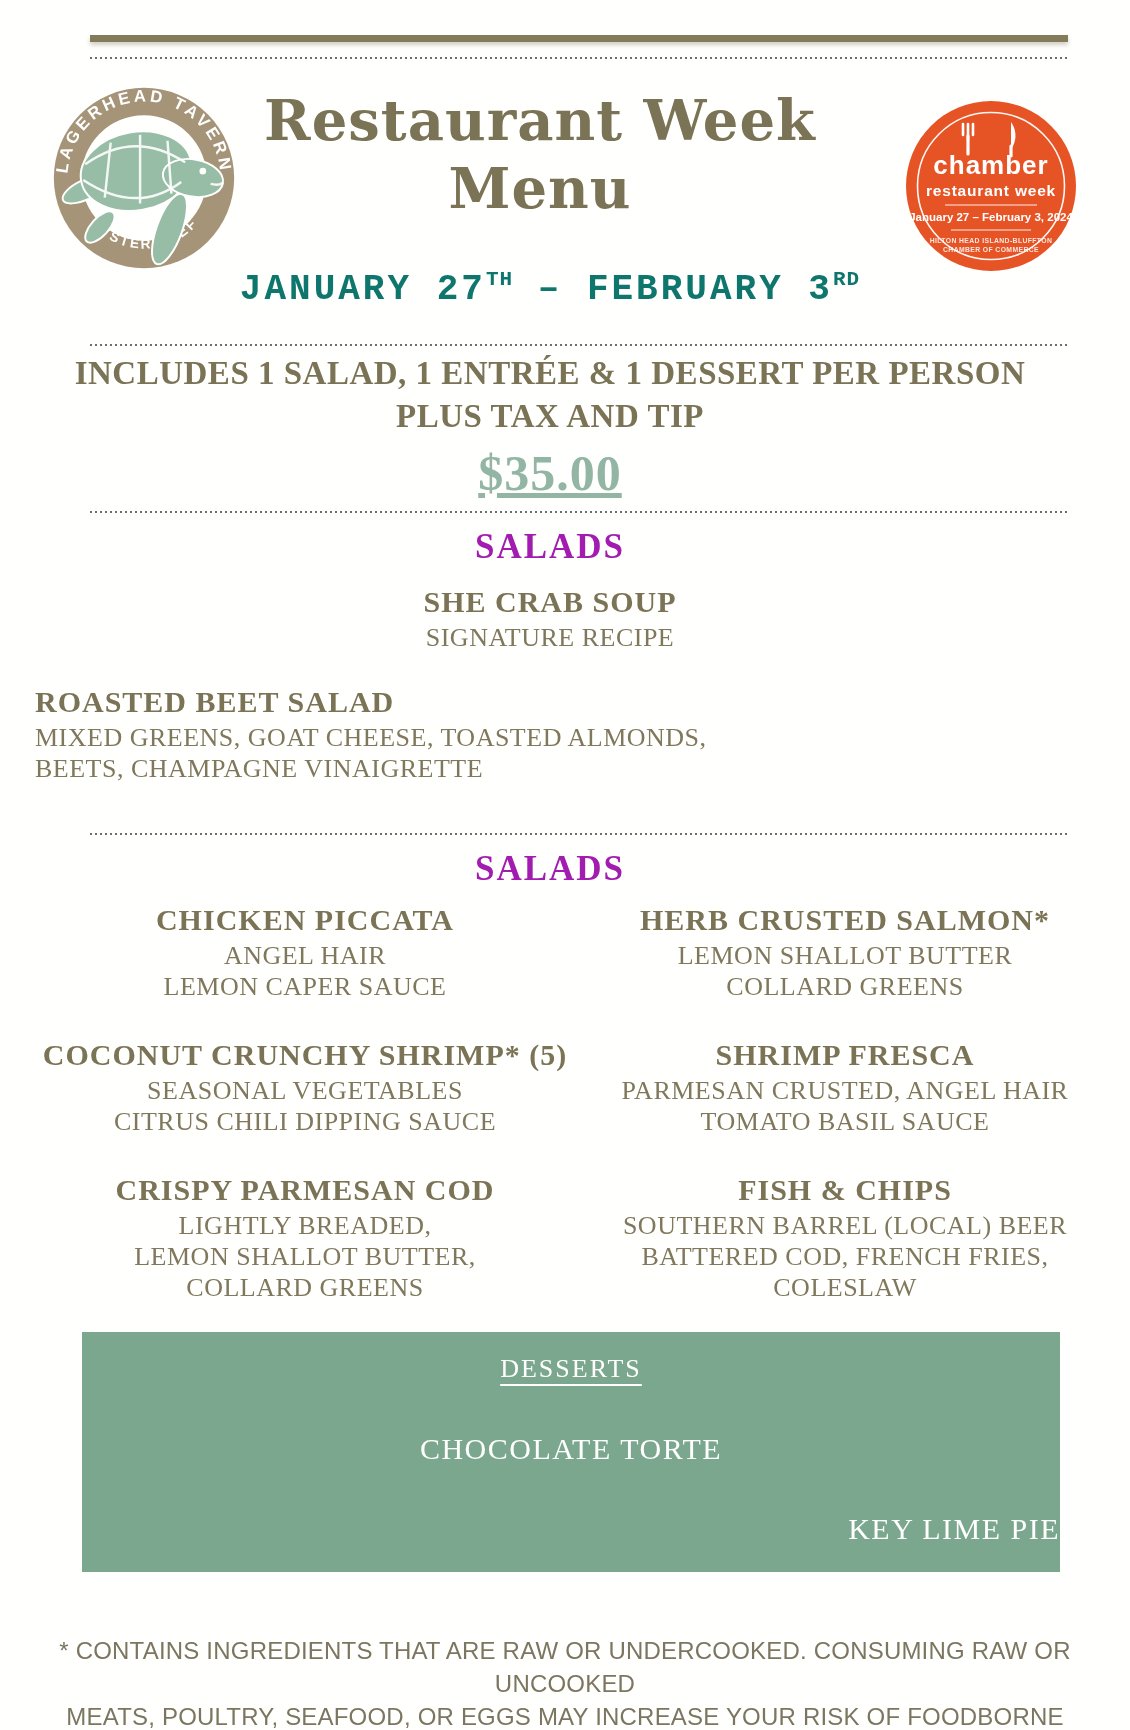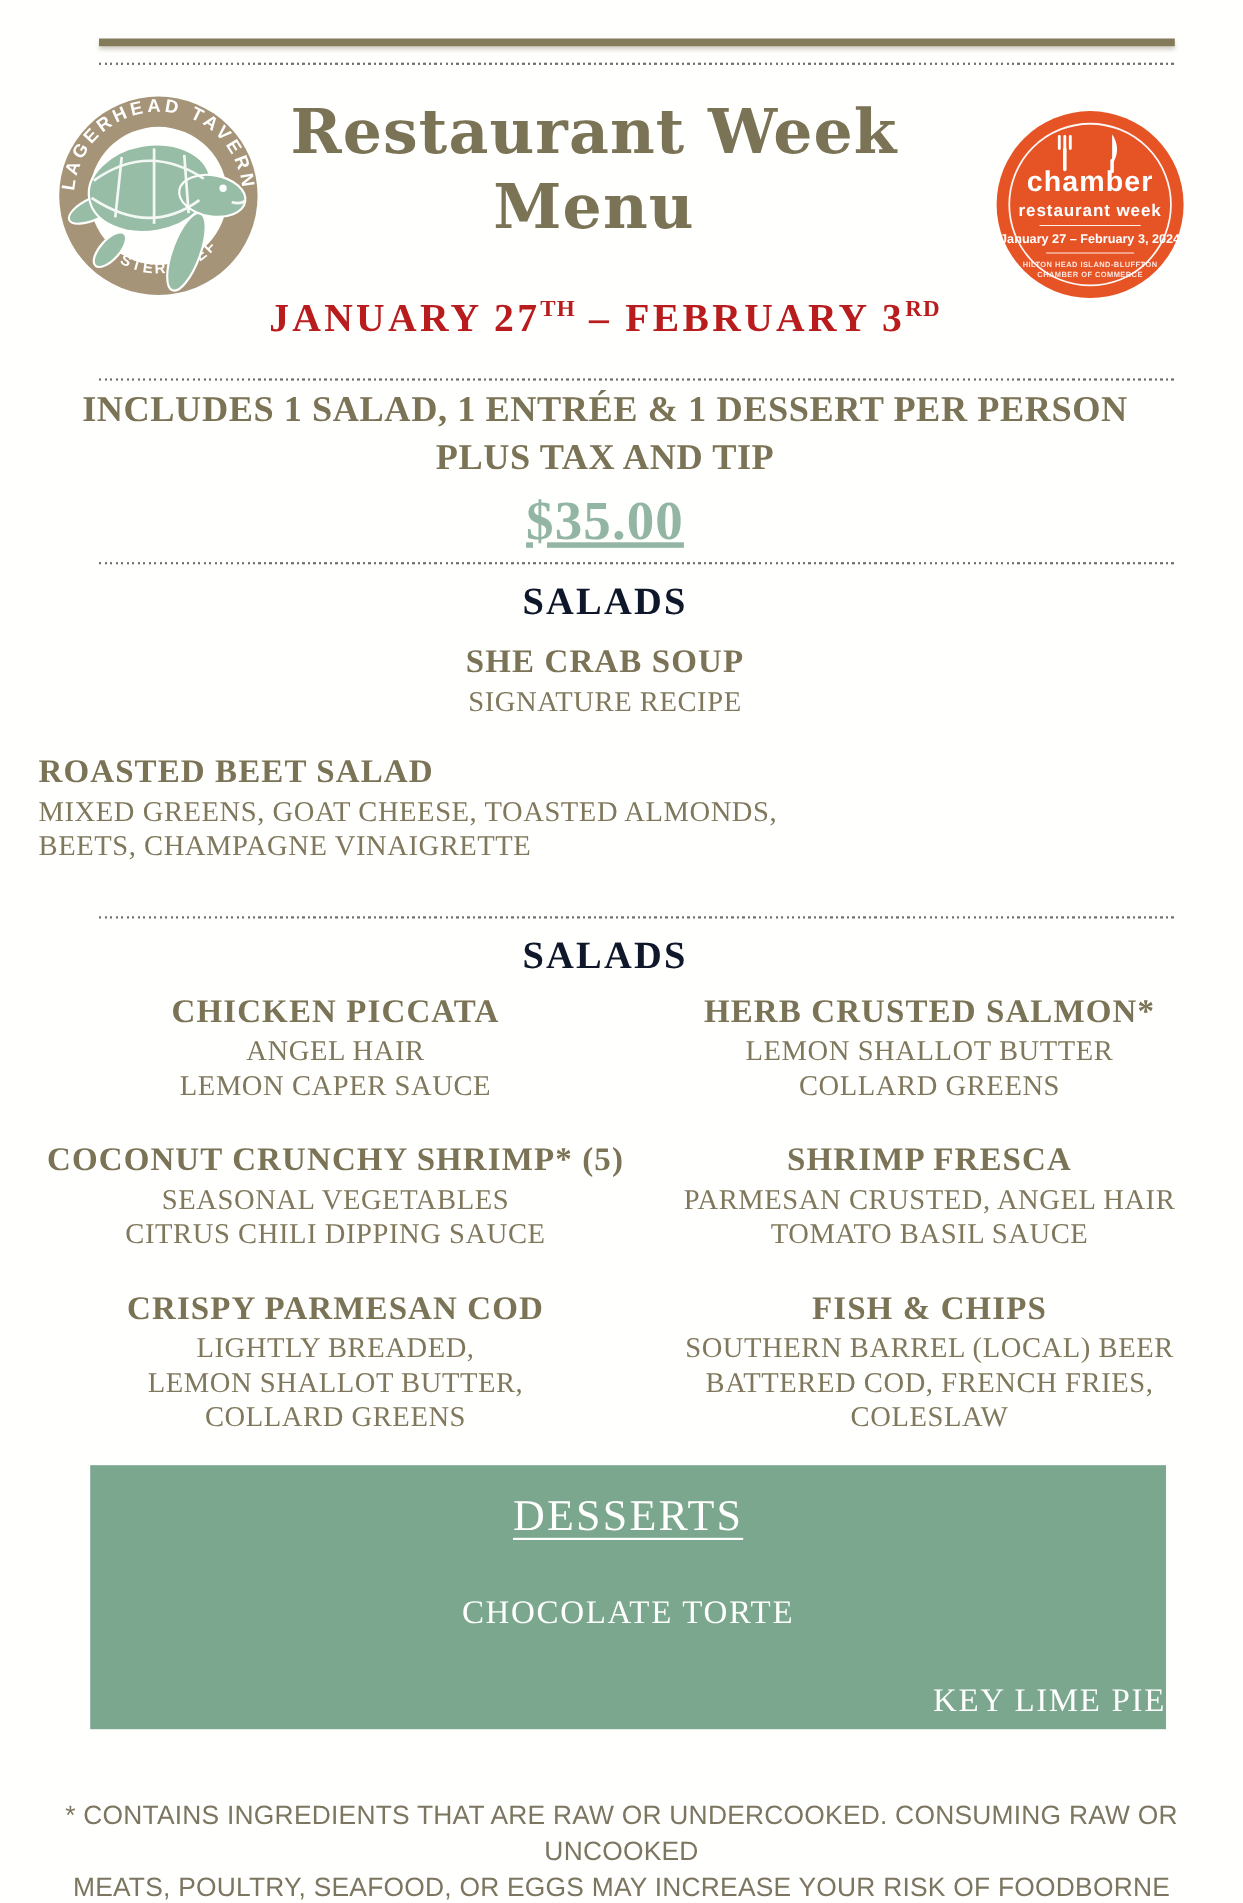--- a/index.html
+++ b/index.html
@@ -21,54 +21,54 @@
   .logo  { position:absolute; left:46px;  top:80px;  width:196px; height:196px; }
   .badge { position:absolute; left:905px; top:100px; width:172px; height:172px; }
 
   .title {
     position:absolute; left:240px; top:86px; width:600px; text-align:center;
     font-family:"DejaVu Serif", serif; font-weight:bold;
     font-size:56px; line-height:68px; color:#7b7355; letter-spacing:1px;
   }
   .date-line {
     position:absolute; left:35px; top:268px; width:1030px; text-align:center;
-    font-weight:bold; font-size:36px; color:#b91c1c; letter-spacing:3px;
+    font-weight:bold; font-size:36px; color:#0f766e; letter-spacing:3px;font-family:Liberation Mono, monospace;
   }
   .date-line sup { font-size:21px; vertical-align:14px; letter-spacing:1px; }
 
   .includes {
     position:absolute; left:35px; top:352px; width:1030px; text-align:center;
     font-weight:bold; font-size:33px; line-height:43px; color:#7b7355; letter-spacing:.5px;
   }
   .price {
     position:absolute; left:35px; top:444px; width:1030px; text-align:center;
     font-weight:bold; font-size:50px; color:#93b5a4; letter-spacing:1px;text-decoration:underline;
   }
   .sec-heading {
     position:absolute; left:35px; width:1030px; text-align:center;
-    font-weight:bold; font-size:35px; color:#0f172a; letter-spacing:2px;
+    font-weight:bold; font-size:35px; color:#a21caf; letter-spacing:2px;
   }
   .h1{top:527px} .h2{top:849px}
 
   .item-name { font-weight:bold; font-size:30px; line-height:40px; color:#7b7355; letter-spacing:1px; }
   .item-desc { font-size:26px; line-height:31px; color:#80785c; letter-spacing:.5px; }
 
   .salad1 { position:absolute; left:35px; top:582px; width:1030px; text-align:center; }
   .salad2 { position:absolute; left:35px; top:682px; width:1030px; }
 
   .entree-grid {
     position:absolute; left:35px; top:900px; width:1080px;
     display:grid; grid-template-columns:1fr 1fr; row-gap:33px; text-align:center;
   }
   .dessert-box {
     position:absolute; left:82px; top:1332px; width:978px; height:240px;
     background:#7ba78f; color:#fffffe; text-align:center;
   }
   .dessert-heading {
-    padding-top:22px; font-size:40px; letter-spacing:2px;
+    padding-top:22px; font-size:26px; letter-spacing:2px;
     text-decoration:underline; text-underline-offset:7px; text-decoration-thickness:2px;
   }
   .dessert-item { font-size:30px; letter-spacing:1.5px; }
   .di1 { margin-top:48px; }
   .di2 { margin-top:46px;text-align:right; }
 
   .footer {
     position:absolute; left:40px; top:1634px; width:1050px; text-align:center;
     font-family:"Liberation Sans", sans-serif; font-size:24px; line-height:33px;
     color:#7c7661; letter-spacing:.2px;

